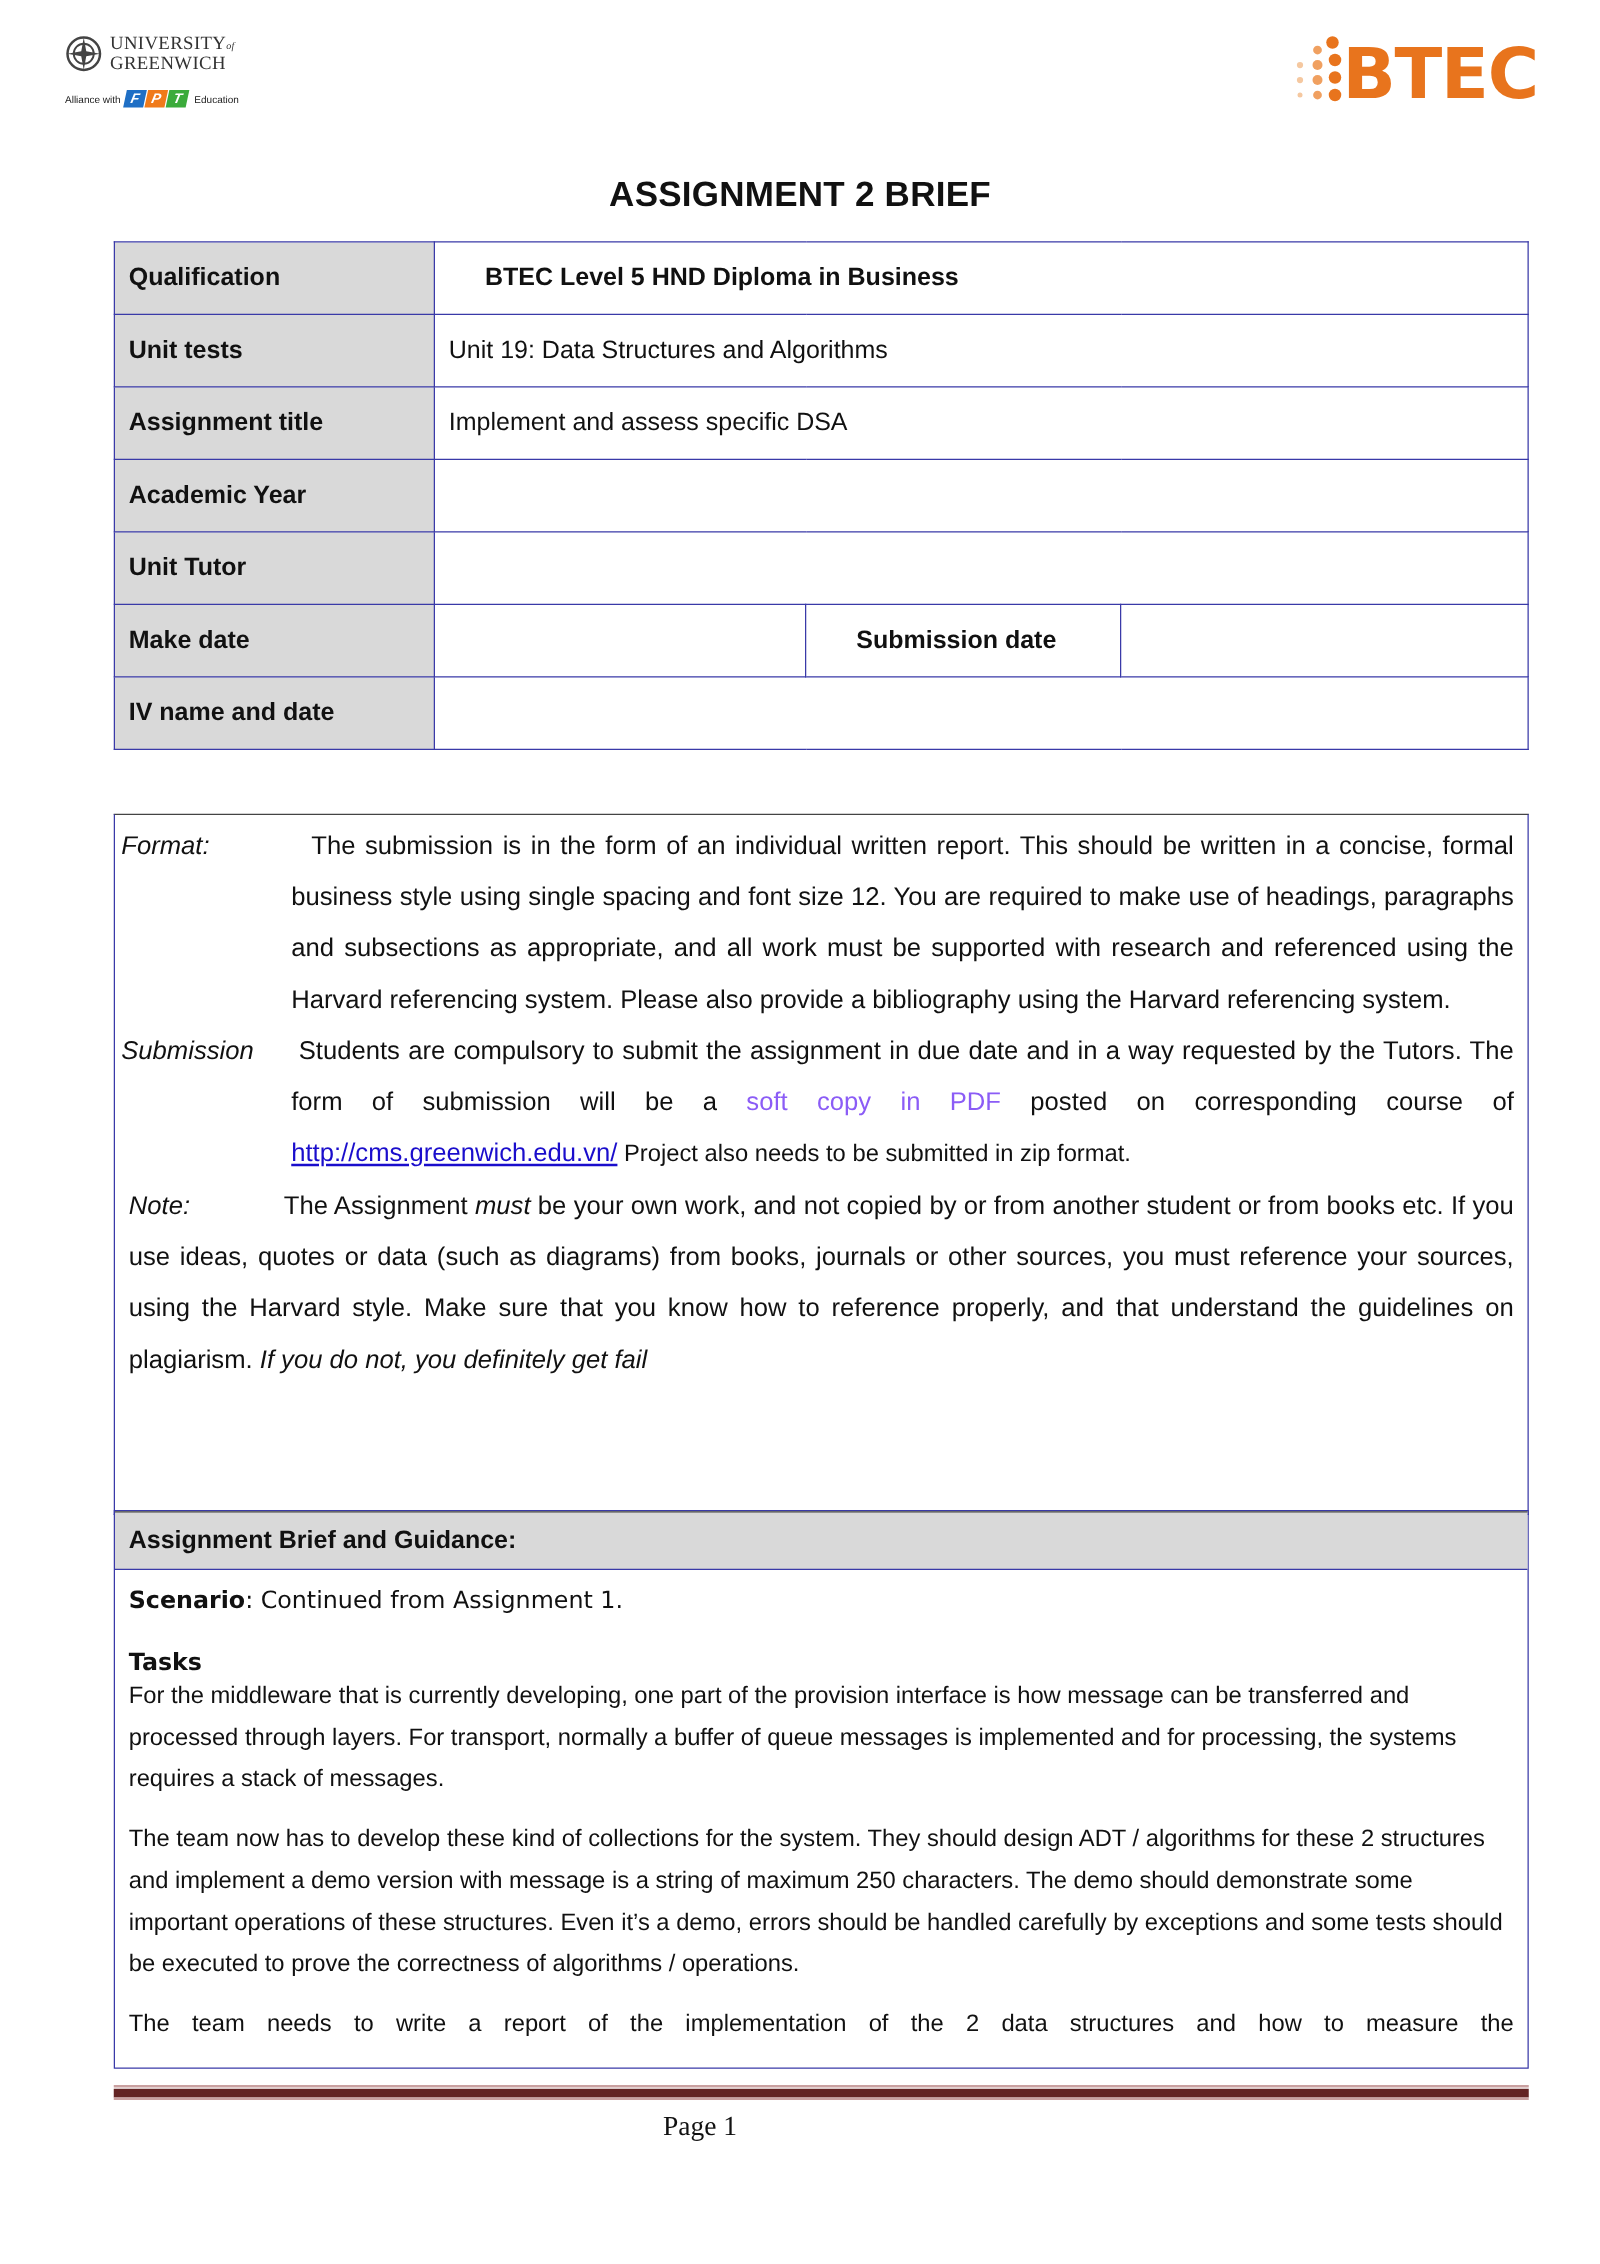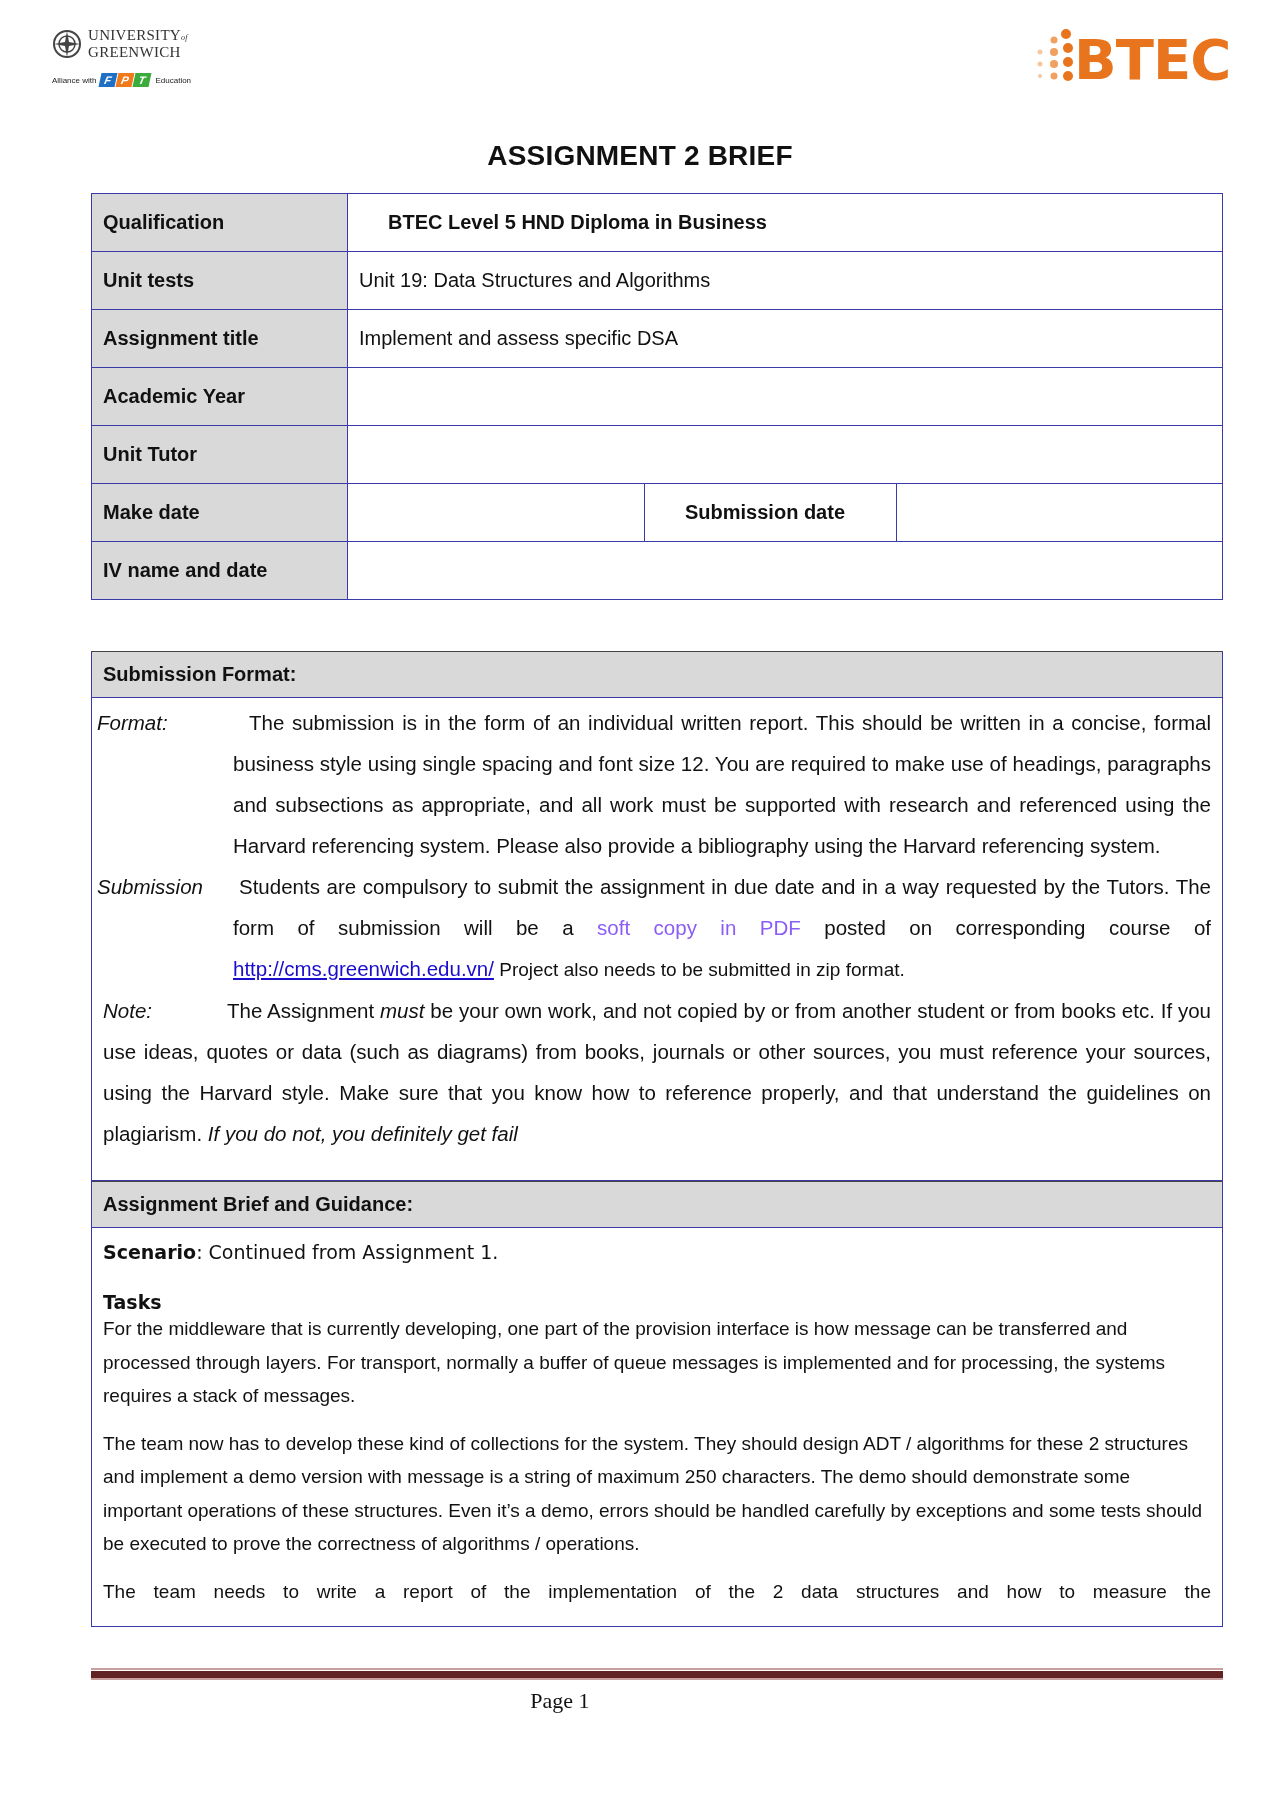--- a/index.html
+++ b/index.html
@@ -43,21 +43,21 @@
   .sub-label { position: absolute; left: 5px; font-style: italic; }
   .sub-text { margin-left: 141px; margin-right: 11px; text-align: justify; text-align-last: left; }
   .sub-text.first-indent { text-indent: 16px; }
   .red { color: #8b5cf6; }
   .link { color: #1a0dcc; text-decoration: underline; }
   .small { font-size: 19px; }
   .note-text { padding: 0 11px; text-align: justify; }
   .note-text .note-lbl { font-style: italic; display: inline-block; width: 124px; }
   .italic { font-style: italic; }
 
-  .guide-box { top: 1180px; height: 445px; }
+  .guide-box { top: 1208px; height: 445px; }
   .guide-head { border-top: 1.5px solid #444; }
   .guide-body { padding: 0 11px; font-size: 19px; }
   .scenario { font-family: "DejaVu Sans", sans-serif; font-size: 19px; margin-top: 12px; line-height: 24px; }
   .tasks-h { font-family: "DejaVu Sans", sans-serif; font-size: 19px; font-weight: bold; margin-top: 28px; line-height: 20px; }
   .para { line-height: 33.5px; margin: 0 0 14px 0; }
   .para.justify { text-align: justify; text-align-last: justify; }
 
   .footer-bar { position: absolute; left: 91px; top: 1668px; width: 1132px; height: 12px; }
   .footer-bar .l1 { height: 2px; background: #c9a0a0; }
   .footer-bar .l2 { height: 7px; background: #632323; margin-top: 1px; }
@@ -139,21 +139,20 @@
     <td></td>
   </tr>
   <tr>
     <td class="lbl">IV name and date</td>
     <td colspan="3"></td>
   </tr>
 </tbody>
   </table>
 
 <div class="box sub-box">
-  <div class="box-head">Submission Format:</div>
   <div class="sub-content" style="padding-top:4px;">
     <div class="sub-row">
       <span class="sub-label">Format:</span>
       <div class="sub-text first-indent">The submission is in the form of an individual written report. This should be written in a concise, formal business style using single spacing and font size 12. You are required to make use of headings, paragraphs and subsections as appropriate, and all work must be supported with research and referenced using the Harvard referencing system. Please also provide a bibliography using the Harvard referencing system.</div>
     </div>
     <div class="sub-row">
       <span class="sub-label">Submission</span>
       <div class="sub-text" style="text-indent:6px;">
         <span>Students are compulsory to submit the assignment in due date and in a way requested by the Tutors. The form of submission will be a </span><span class="red">soft copy in PDF</span><span> posted on corresponding course of </span><a class="link" href="#">http://cms.greenwich.edu.vn/</a><span class="small"> Project also needs to be submitted in zip format.</span>
       </div>

